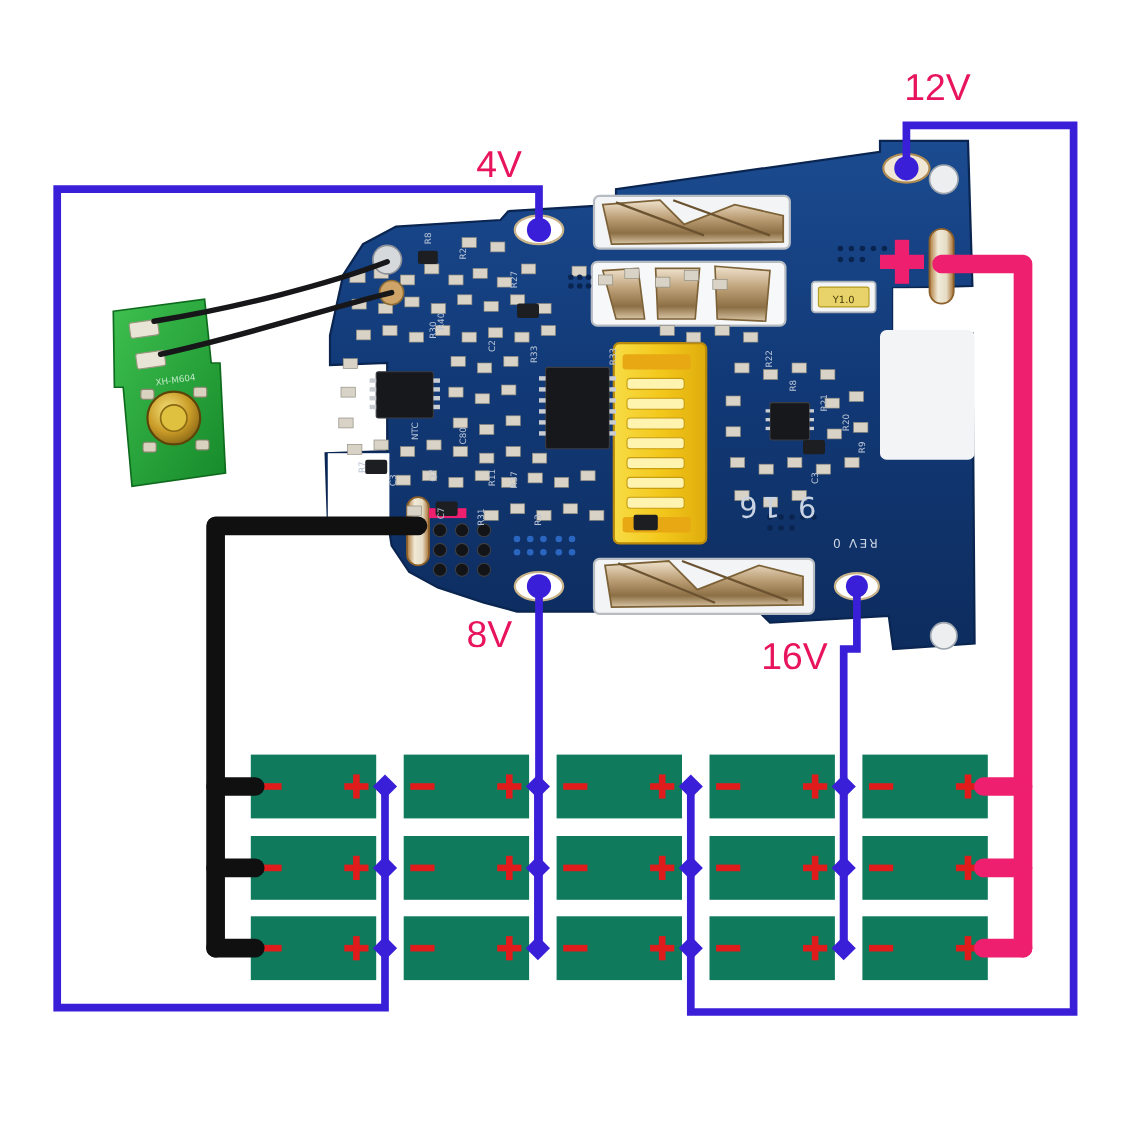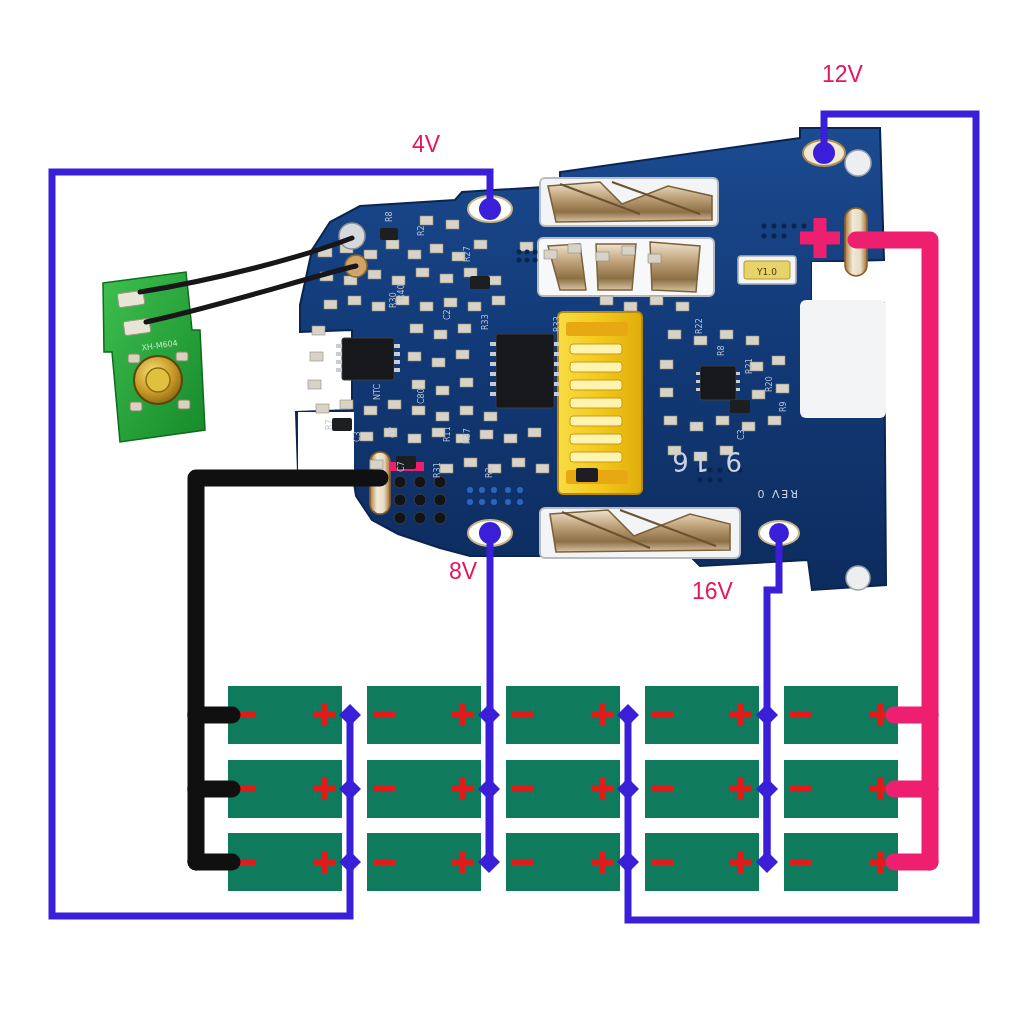--- a/index.html
+++ b/index.html
@@ -2,21 +2,21 @@
 <html><head>
 <meta charset="utf-8">
 <style>
   html,body{margin:0;padding:0;background:#ffffff;}
   body{width:1024px;height:1024px;overflow:hidden;font-family:"Liberation Sans",sans-serif;}
   #stage{position:relative;width:1024px;height:1024px;background:#ffffff;}
   #stage svg{position:absolute;left:0;top:0;width:1024px;height:1024px;}
   .vlabel{
     position:absolute;
     font-family:"Liberation Sans",sans-serif;
-    font-size:23px;
+    font-size:34px;
     font-weight:400;
     letter-spacing:0px;
     color:#e8155e;
     white-space:nowrap;
     line-height:1;
     user-select:none;
   }
 </style>
 </head>
 <body>
@@ -493,18 +493,18 @@
     </g>
 
     <g fill="#3a1fd8">
       <circle cx="490" cy="209" r="11"></circle>
       <circle cx="824" cy="153" r="11"></circle>
       <circle cx="490" cy="533" r="11"></circle>
       <circle cx="779" cy="533" r="10"></circle>
     </g>
   </svg>
 
-  <div class="vlabel" style="left:412px;top:133px;text-align:center;">4V</div>
+  <div class="vlabel" style="left:433px;top:133px;text-align:center;">4V</div>
   <div class="vlabel" style="left:822px;top:63px;">12V</div>
-  <div class="vlabel" style="left:449px;top:560px;">8V</div>
+  <div class="vlabel" style="left:424px;top:560px;">8V</div>
   <div class="vlabel" style="left:692px;top:580px;">16V</div>
 
 </div>
 
 </body></html>

